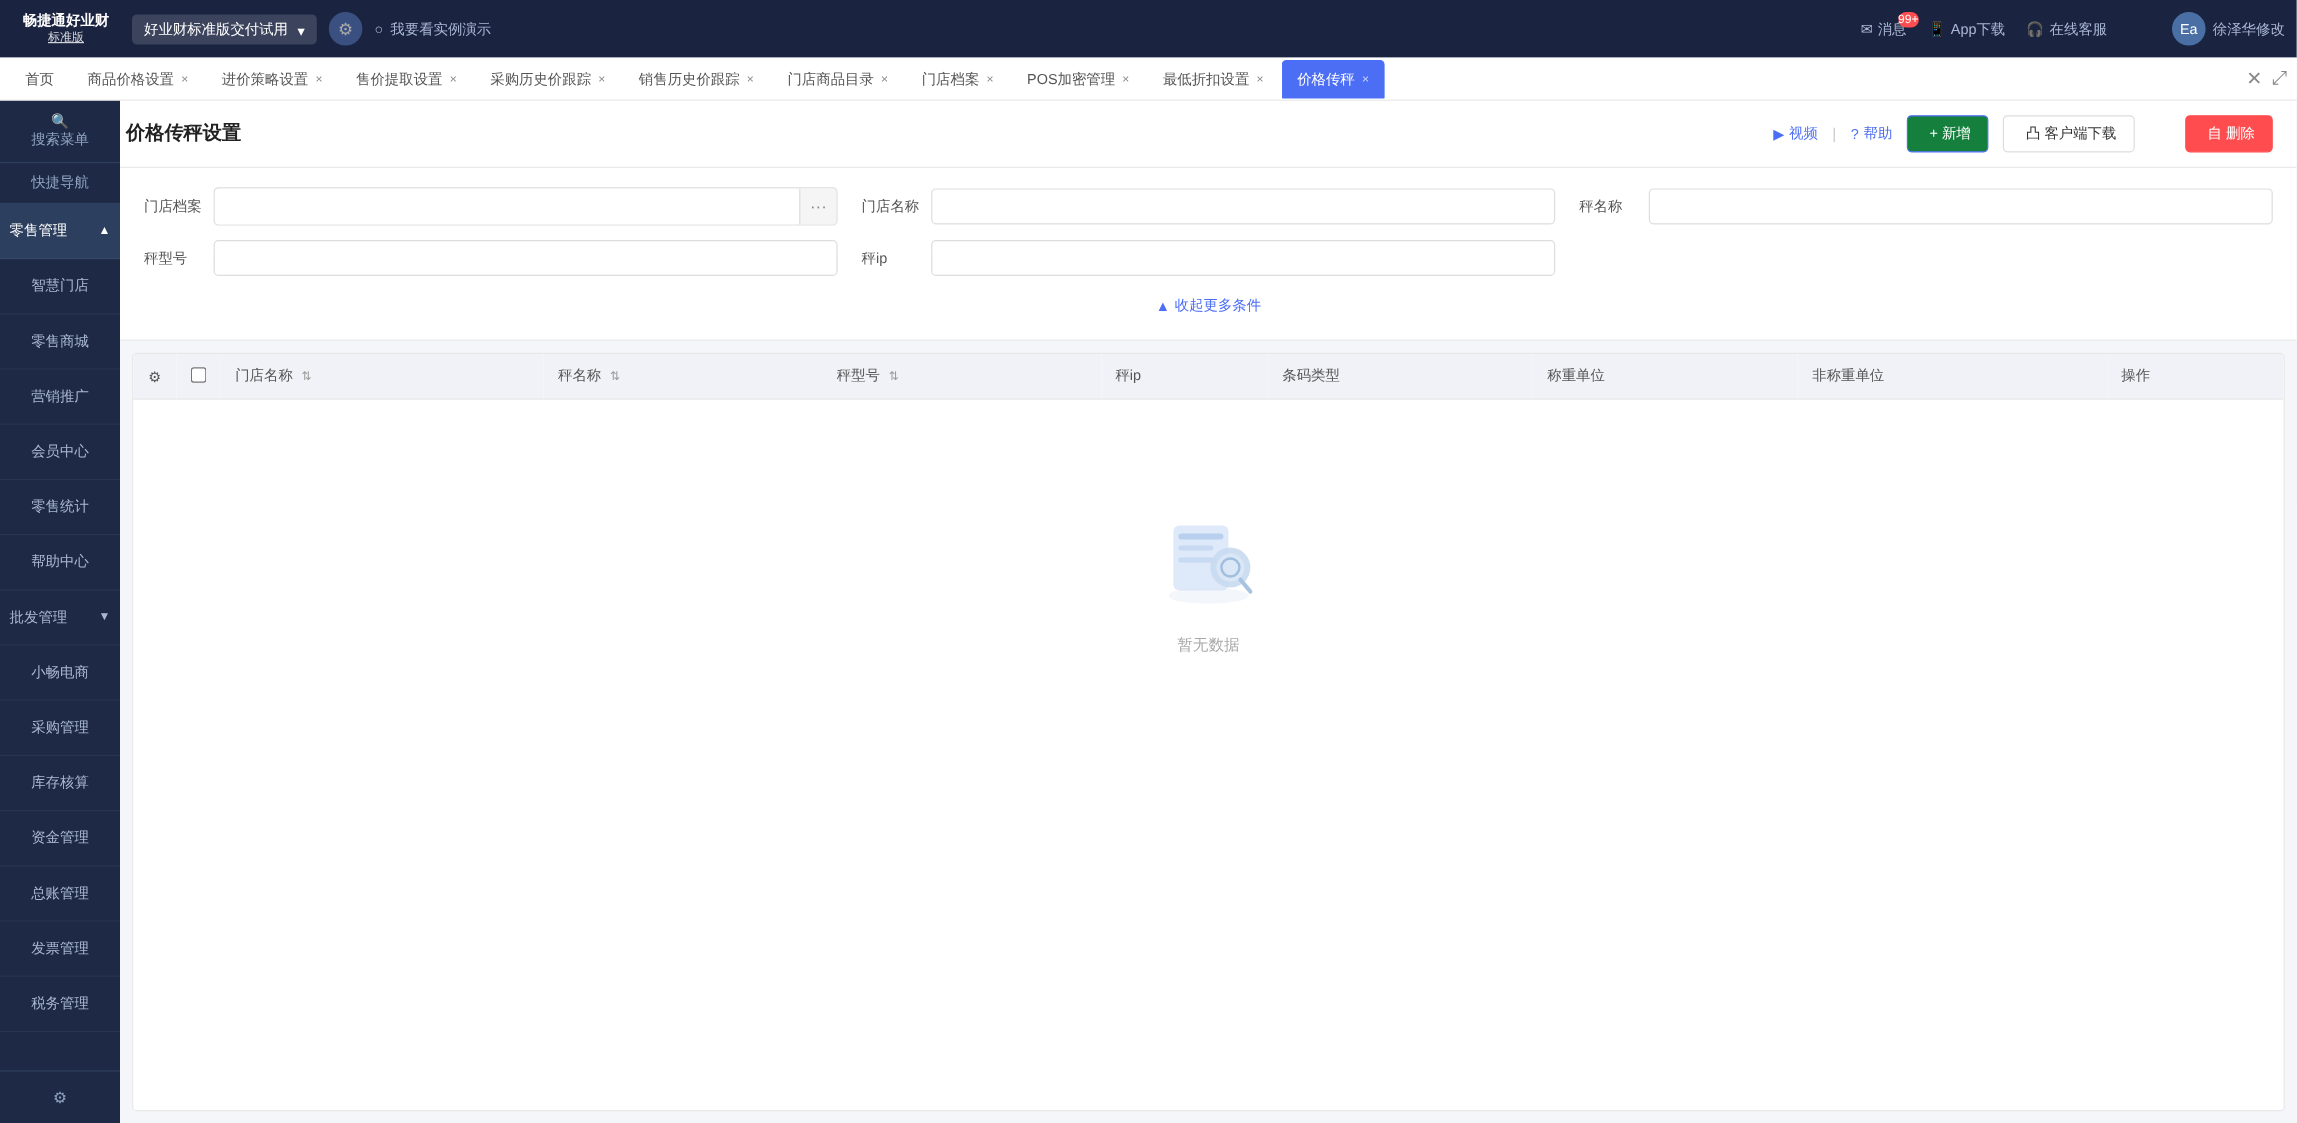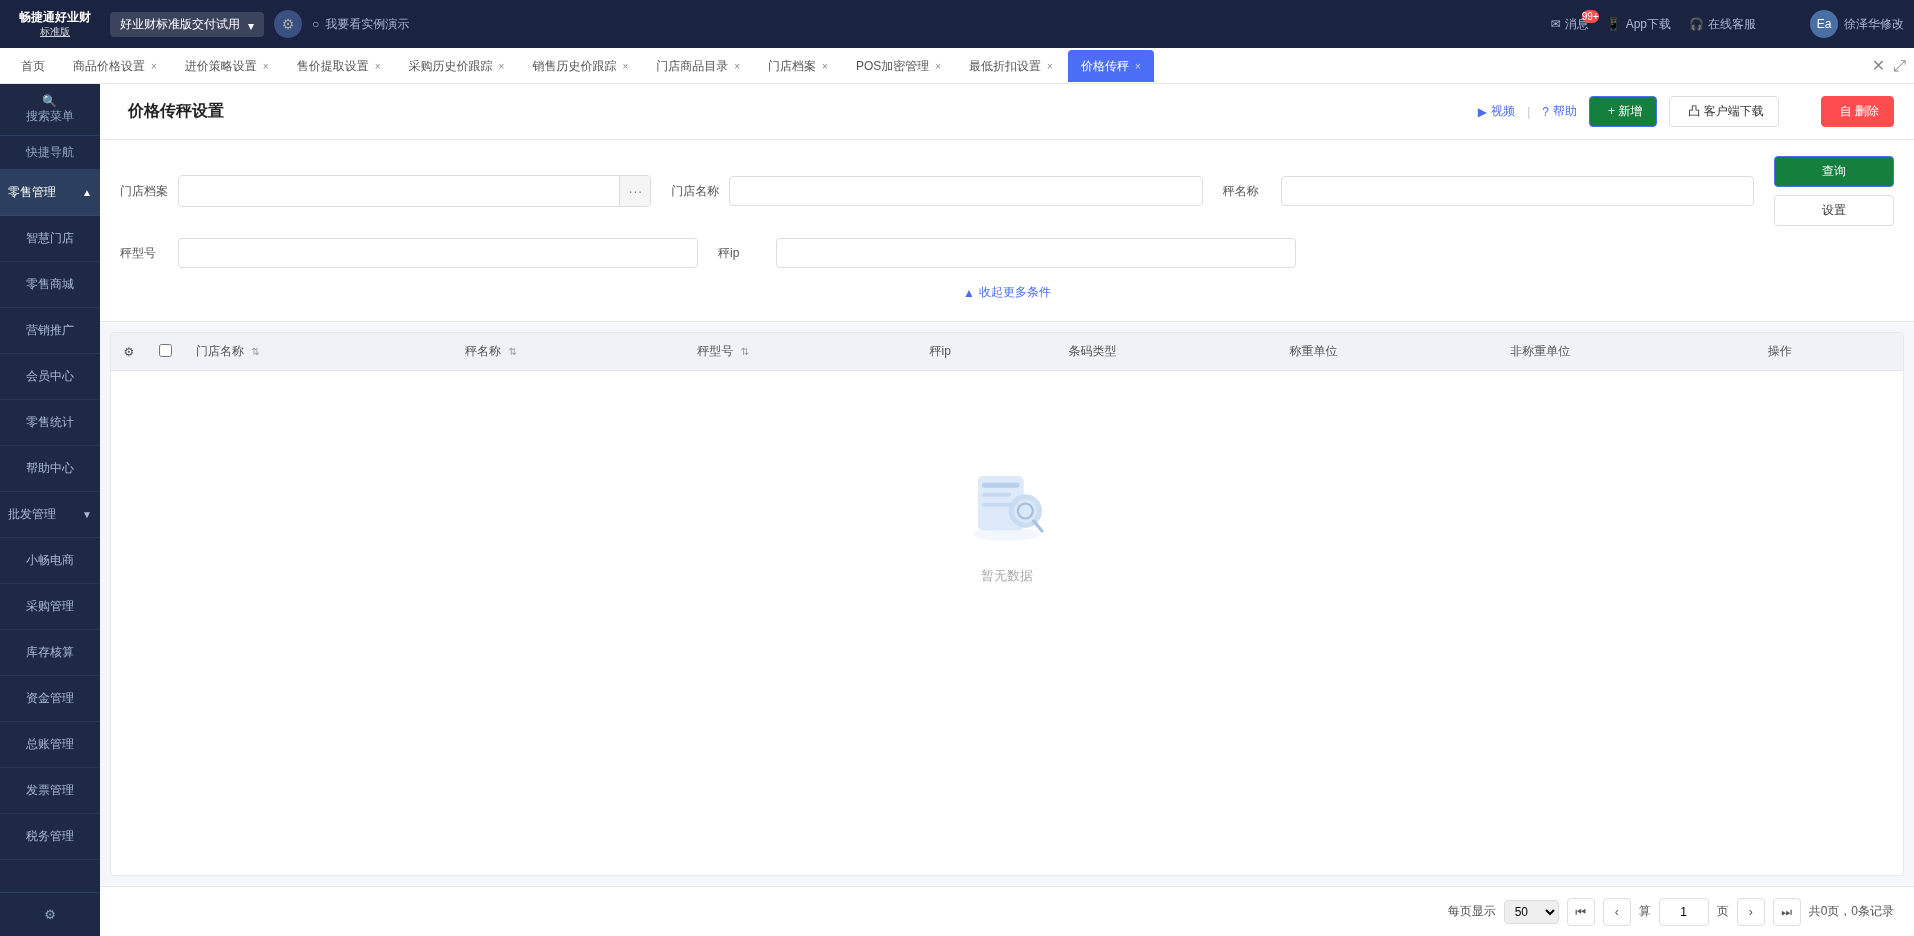--- a/index.html
+++ b/index.html
@@ -199,21 +199,21 @@
       flex: 1;
       display: flex;
       flex-direction: column;
       overflow: hidden;
       background: #f5f6fa;
     }
 
     
     .page-header {
       background: #fff;
-      padding: 12px 20px 0 28px;
+      padding: 12px 20px 0 5px;
       border-bottom: 1px solid #e8e8e8;
     }
     .page-title-row {
       display: flex;
       align-items: center;
       justify-content: space-between;
       margin-bottom: 12px;
     }
     .page-title {
       font-size: 16px;
@@ -623,24 +623,20 @@
             <span class="filter-input-btn">···</span>
           </div>
         </div>
         <div class="filter-item">
           <label class="filter-label">门店名称</label>
           <input type="text" class="filter-input" style="">
         </div>
         <div class="filter-item">
           <label class="filter-label">秤名称</label>
           <input type="text" class="filter-input" style="">
-        </div>
-        <div style="display:flex;flex-direction:column;gap:8px;min-width:120px;">
-          <button class="btn btn-primary" style="justify-content:center;">查询</button>
-          <button class="btn btn-default" style="justify-content:center;">设置</button>
         </div>
       </div>
       <div class="filter-row">
         <div class="filter-item">
           <label class="filter-label">秤型号</label>
           <input type="text" class="filter-input" style="">
         </div>
         <div class="filter-item">
           <label class="filter-label">秤ip</label>
           <input type="text" class="filter-input" style="">
@@ -696,32 +692,15 @@
                   <circle cx="82" cy="72" r="9" fill="none" stroke="#a0bedd" stroke-width="2.5"></circle>
                 </svg>
                 <span>暂无数据</span>
               </div>
             </td>
           </tr>
         </tbody>
       </table>
     </div>
 
-    <div class="pagination-bar">
-      <span>每页显示</span>
-      <select class="page-size-select">
-        <option>10</option>
-        <option>20</option>
-        <option selected="">50</option>
-        <option>100</option>
-      </select>
-      <div class="page-btn">⏮</div>
-      <div class="page-btn">‹</div>
-      <span>算</span>
-      <input type="text" class="page-input" value="1" style="">
-      <span>页</span>
-      <div class="page-btn">›</div>
-      <div class="page-btn">⏭</div>
-      <span>共0页，0条记录</span>
-    </div>
 
   </div>
 </div>
 
 </body></html>

